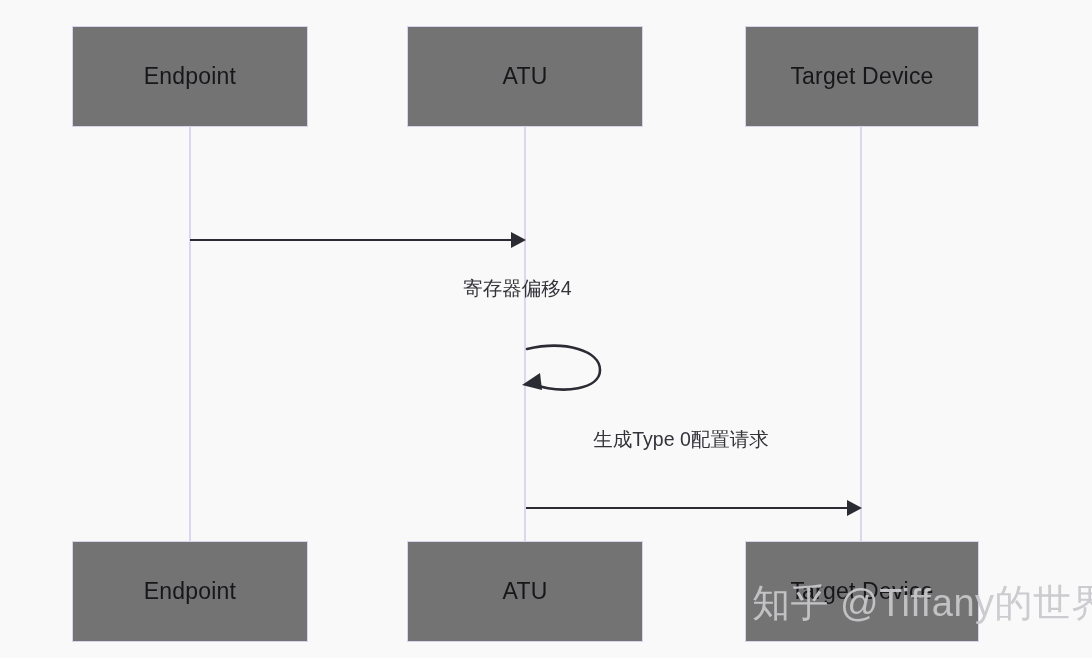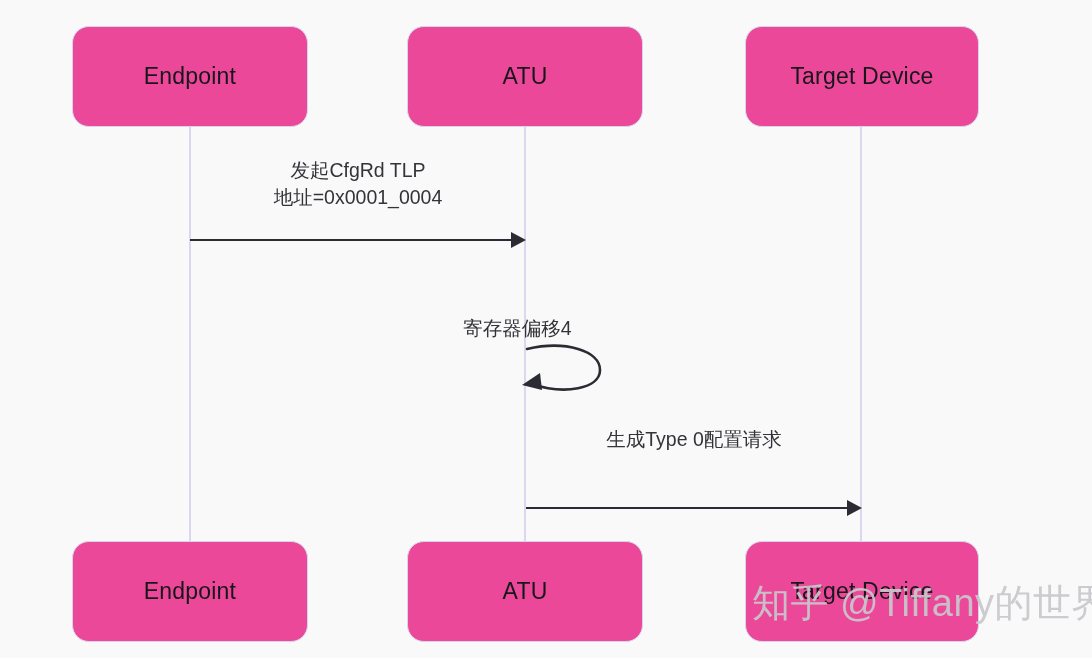--- a/index.html
+++ b/index.html
@@ -22,23 +22,23 @@
     height: 658px;
   }
   .lifeline {
     position: absolute;
     width: 2px;
     background: #dcd6f0;
   }
   .actor-box {
     position: absolute;
     box-sizing: border-box;
-    background: #ec4899;
+    background: #737373;
     border: 1.5px solid #d7d5ee;
-    border-radius: 17px;
+    border-radius: 0;
     display: flex;
     align-items: center;
     justify-content: center;
   }
   .actor-label {
     font-size: 23px;
     color: #17161a;
     font-family: "Liberation Sans", "DejaVu Sans", sans-serif;
     letter-spacing: 0.2px;
     white-space: nowrap;
@@ -91,36 +91,32 @@
   <div class="actor-box" style="left:72px; top:26px; width:236px; height:101px;">
     <span class="actor-label">Endpoint</span>
   </div>
   <div class="actor-box" style="left:407px; top:26px; width:236px; height:101px;">
     <span class="actor-label">ATU</span>
   </div>
   <div class="actor-box" style="left:745px; top:26px; width:234px; height:101px;">
     <span class="actor-label">Target Device</span>
   </div>
 
-  <div class="msg-text" style="left:190px; top:157px; width:336px;">
-    <div>发起CfgRd TLP</div>
-    <div>地址=0x0001_0004</div>
-  </div>
   <div class="msg-line" style="left:190px; top:239px; width:322px;"></div>
   <div class="arrowhead" style="left:511px; top:231.5px;"></div>
 
   <div class="msg-text" style="left:360px; top:275px; width:630px; text-align:left;">
-    <div style="width:315px; text-align:center;margin-top:40px;">寄存器偏移4</div>
+    <div style="width:315px; text-align:center;">寄存器偏移4</div>
   </div>
   <svg class="selfloop" width="110" height="70" viewBox="0 0 110 70" style="left:518px; top:337px;">
     <path d="M 9 12 C 48 3, 82 14, 82 33 C 82 52, 46 58, 14 47" fill="none" stroke="#2b2b33" stroke-width="2.6" stroke-linecap="round"></path>
     <polygon points="22,36 4,48 24,53" fill="#2b2b33"></polygon>
   </svg>
 
-  <div class="msg-text" style="left:526px; top:426px; width:336px;">
+  <div class="msg-text" style="left:513px; top:426px; width:336px;">
     <div>生成Type 0配置请求</div>
   </div>
   <div class="msg-line" style="left:526px; top:507px; width:322px;"></div>
   <div class="arrowhead" style="left:847px; top:499.5px;"></div>
 
   <div class="actor-box" style="left:72px; top:541px; width:236px; height:101px;">
     <span class="actor-label">Endpoint</span>
   </div>
   <div class="actor-box" style="left:407px; top:541px; width:236px; height:101px;">
     <span class="actor-label">ATU</span>

